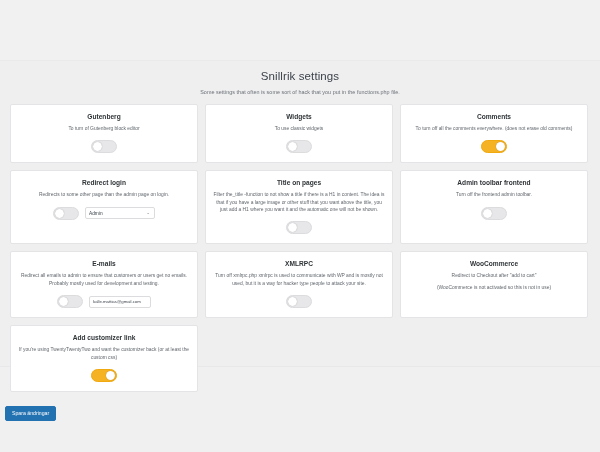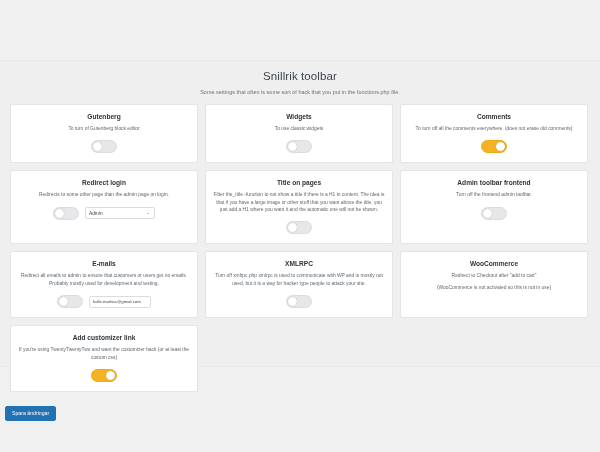--- a/index.html
+++ b/index.html
@@ -186,21 +186,21 @@
 </style>
 </head>
 <body>
 
 <div class="page">
   <div class="band-top"></div>
   <div class="band-mid"></div>
   <div class="band-bottom"></div>
 
   <div class="content">
-    <h1 class="page-title">Snillrik toolbar</h1>
+    <h1 class="page-title">Snillrik settings</h1>
     <p class="page-subtitle">Some settings that often is some sort of hack that you put in the functions.php file.</p>
 
     <div class="grid">
 
       <div class="card">
         <div class="card-title">Gutenberg</div>
         <p class="card-desc">To turn of Gutenberg block editor</p>
         <div class="control-row">
           <div class="toggle">
             <span class="knob"></span>

